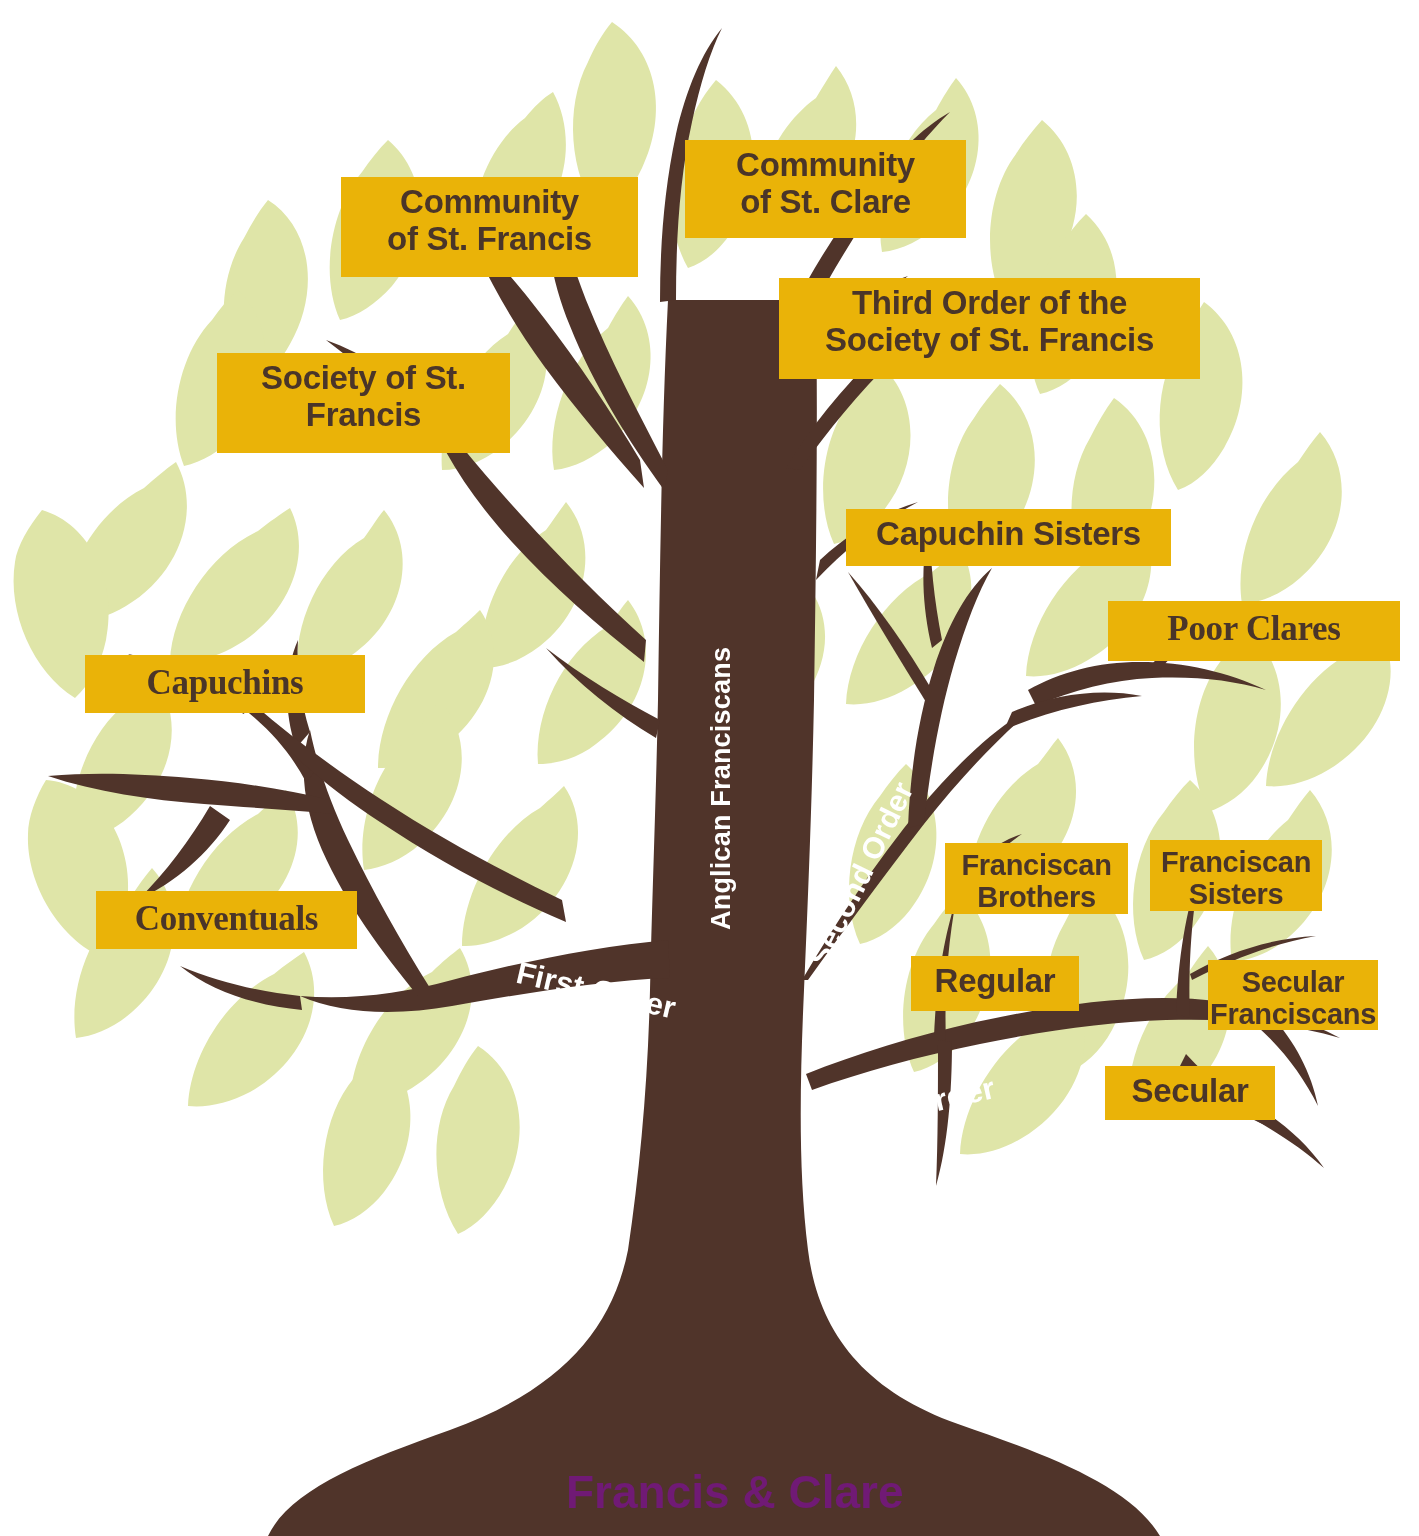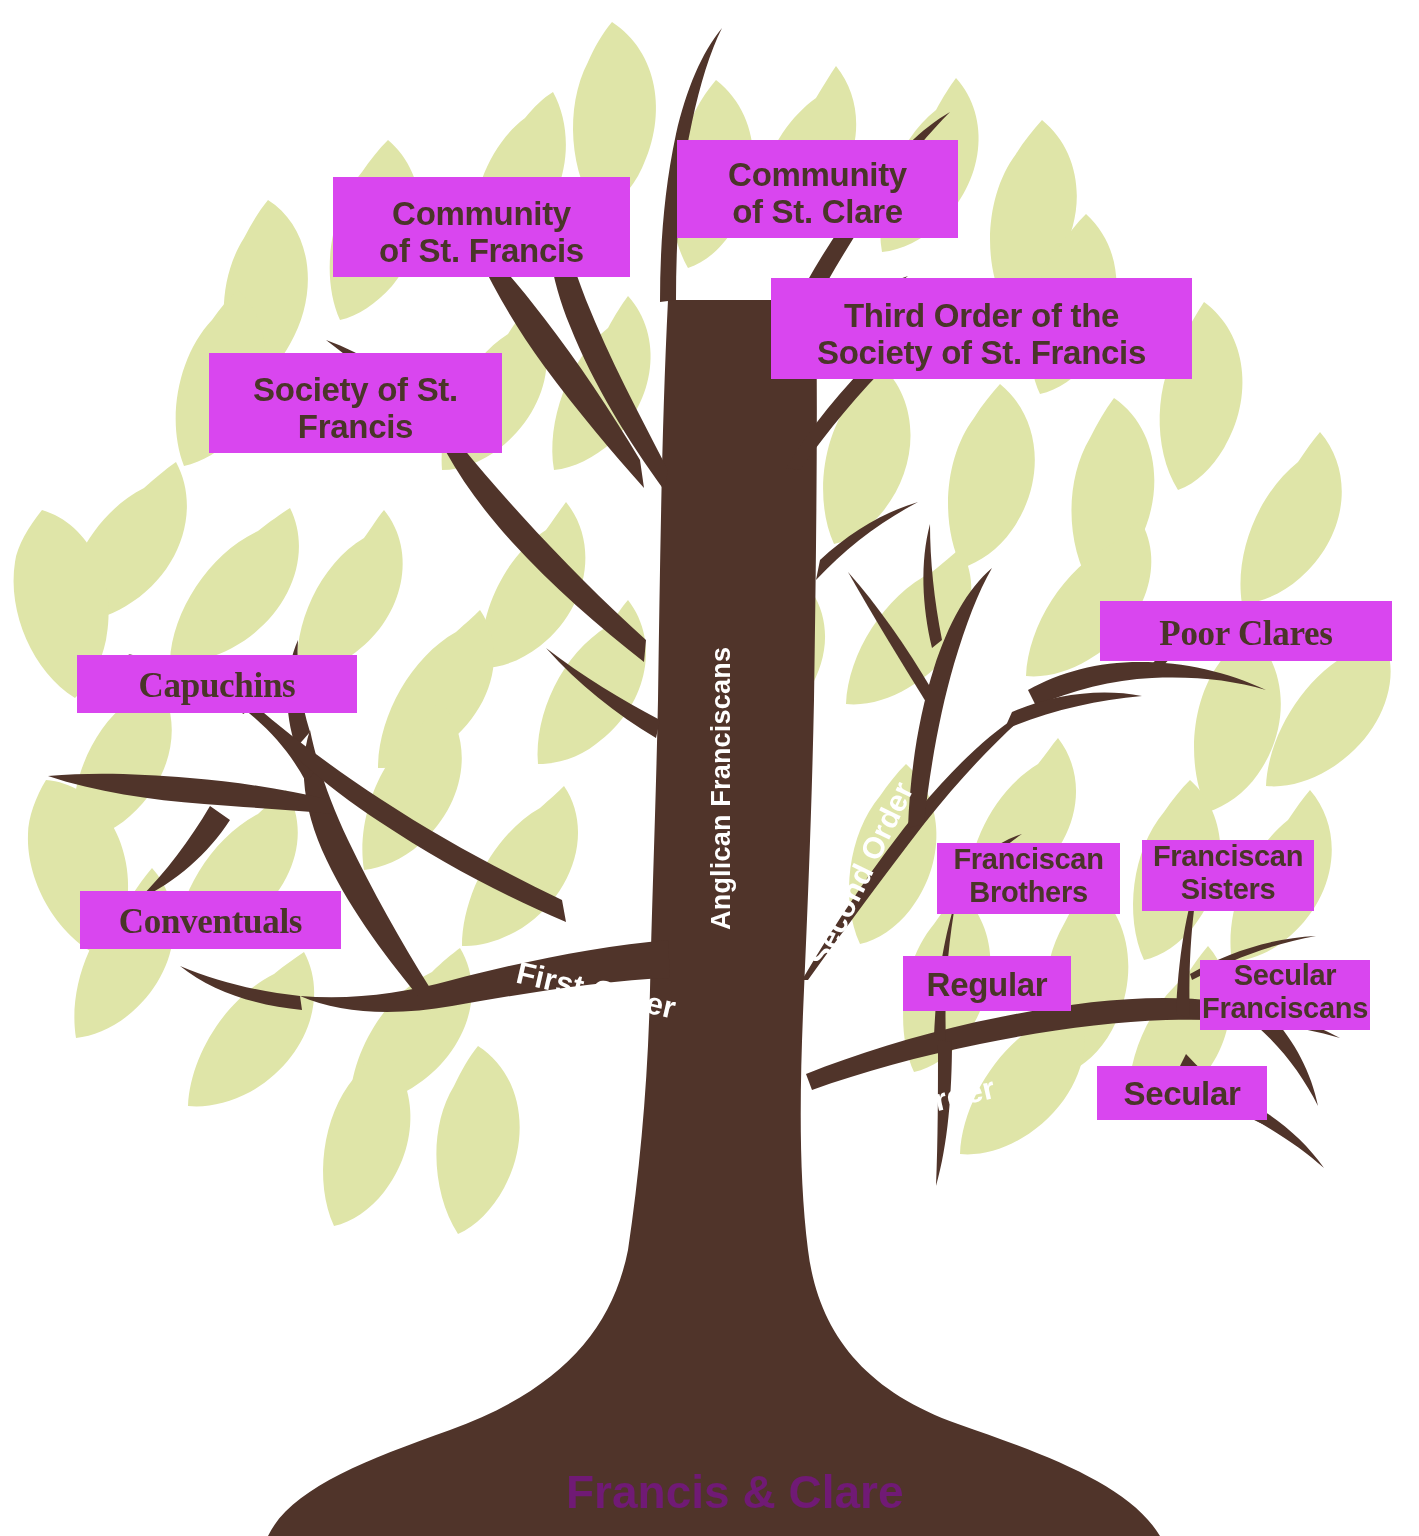--- a/index.html
+++ b/index.html
@@ -17,32 +17,33 @@
   }
   #tree-svg {
     position: absolute;
     left: 0;
     top: 0;
     width: 1419px;
     height: 1536px;
   }
   .label {
     position: absolute;
-    background: #d946ef;
+    background: #eab308;
     color: #4a3529;
     font-family: "Liberation Sans", sans-serif;
     font-weight: bold;
     line-height: 1.12;
     box-sizing: border-box;
     white-space: pre-line;
     display: flex;
-    align-items: flex-end;
+    align-items: flex-start;
     justify-content: center;
     text-align: center;
     letter-spacing: -0.3px;
+    margin-left: 8px;
   }
   .label.lg   { font-size: 35px; padding: 8px 12px; font-family: Liberation Serif, serif; }
   .label.md   { font-size: 33px; padding: 7px 18px; }
   .label.sm   { font-size: 29px; padding: 6px 14px; }
   .branch-label {
     position: absolute;
     color: #ffffff;
     font-family: "Liberation Sans", sans-serif;
     font-weight: bold;
     white-space: nowrap;
@@ -389,31 +390,34 @@
   <div class="label md" style="left:771px; top:278px; width:421px; height:101px;">
     <span>Third Order of the
 Society  of St. Francis</span>
   </div>
 
   <div class="label md" style="left:209px; top:353px; width:293px; height:100px;">
     <span>Society of St.
 Francis</span>
   </div>
 
+  <div class="label md" style="left:838px; top:509px; width:325px; height:57px;">
+    <span>Capuchin Sisters</span>
+  </div>
 
   <div class="label lg" style="left:1100px; top:601px; width:292px; height:60px;">
     <span>Poor Clares</span>
   </div>
 
   <div class="label lg" style="left:77px; top:655px; width:280px; height:58px;">
     <span>Capuchins</span>
   </div>
 
 
-  <div class="label lg" style="left:80px; top:891px; width:261px; height:58px;">
+  <div class="label lg" style="left:88px; top:891px; width:261px; height:58px;">
     <span>Conventuals</span>
   </div>
 
   <div class="label sm" style="left:937px; top:843px; width:183px; height:71px;">
     <span>Franciscan
 Brothers</span>
   </div>
 
   <div class="label sm" style="left:1142px; top:840px; width:172px; height:71px;">
     <span>Franciscan

